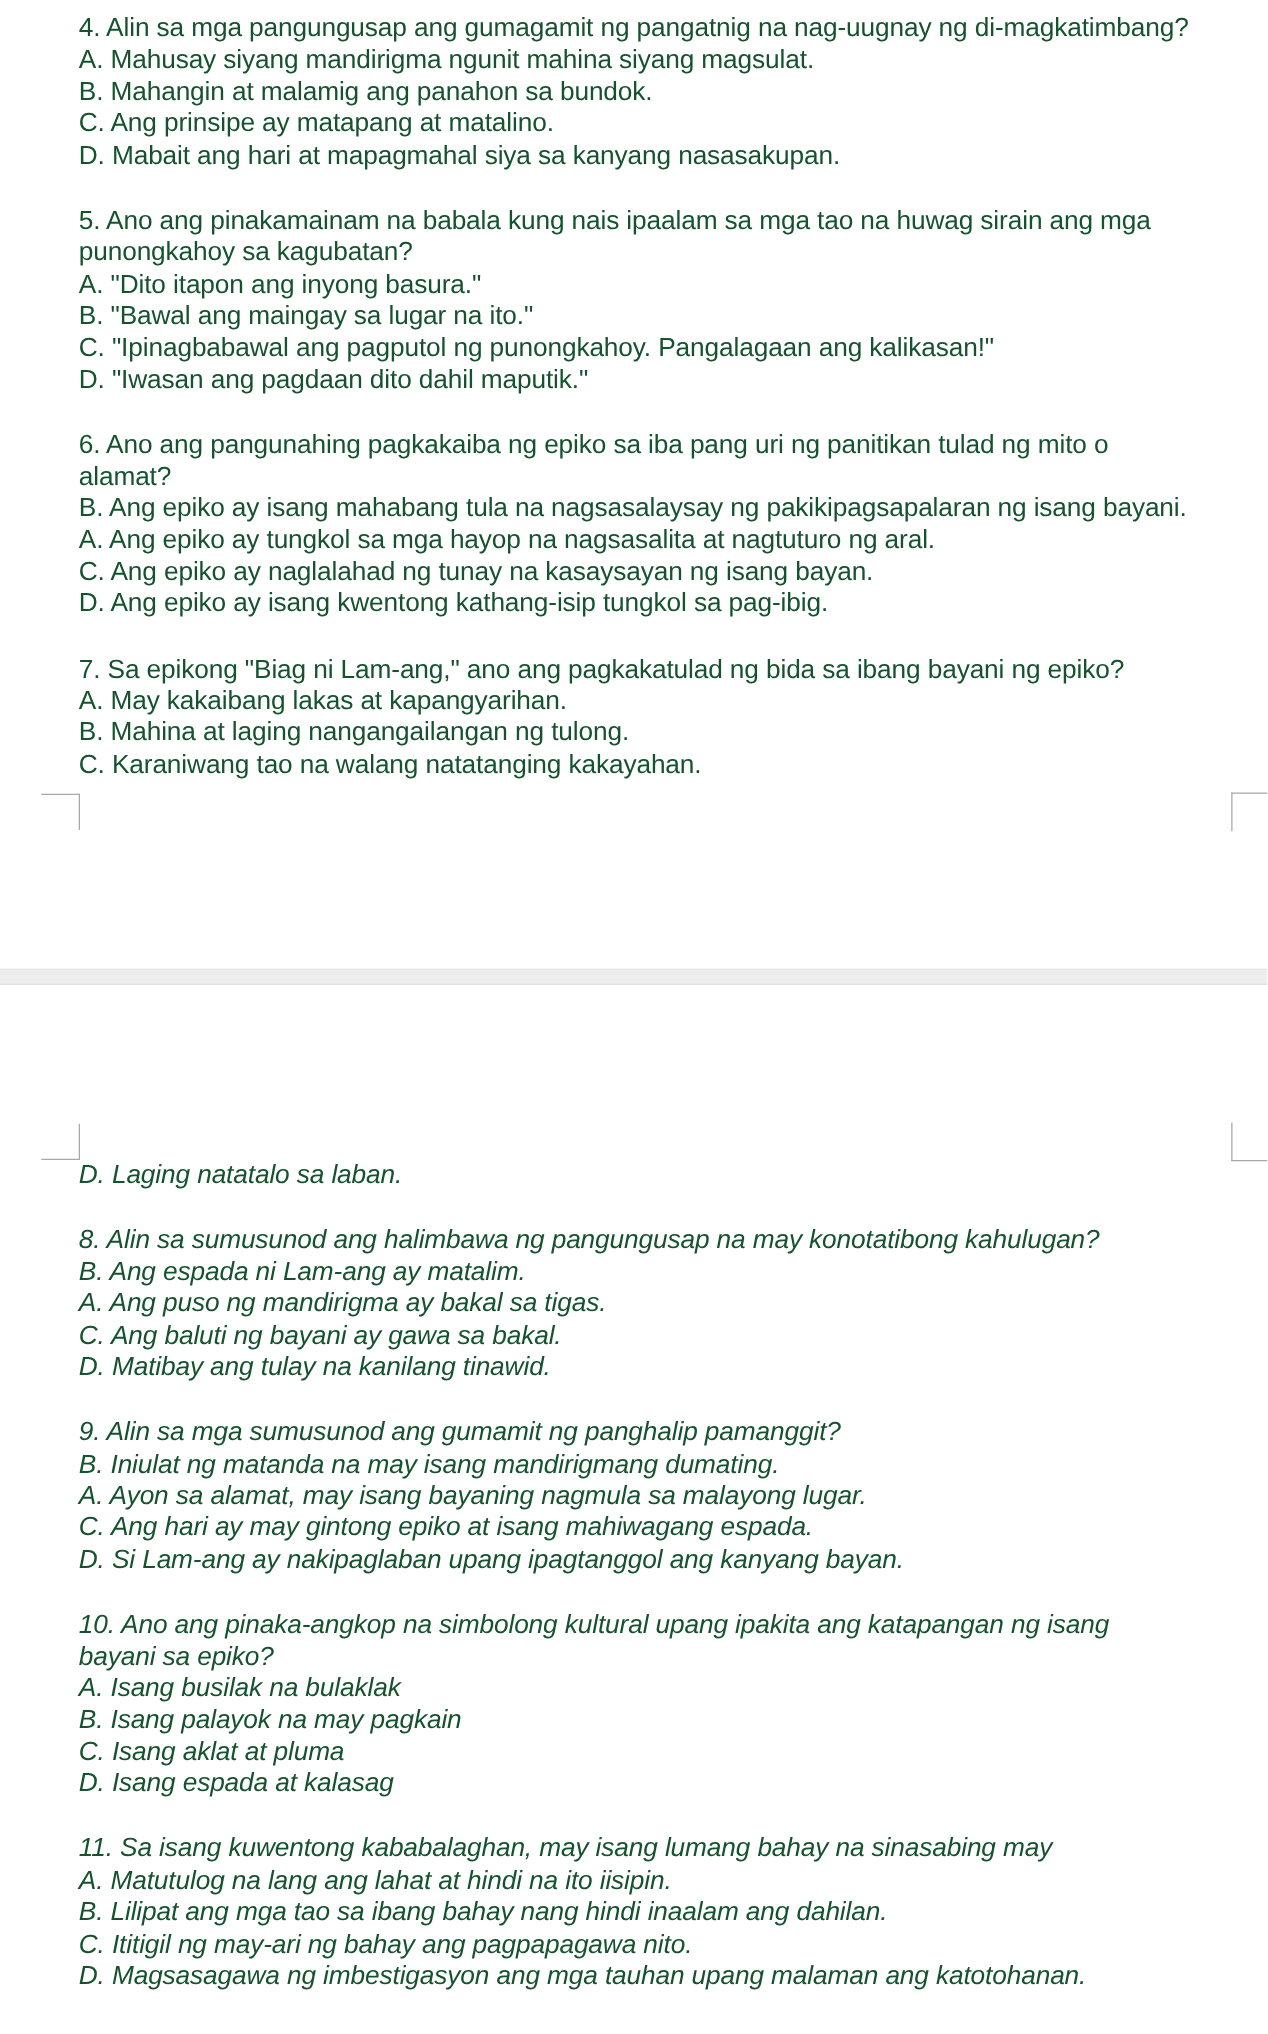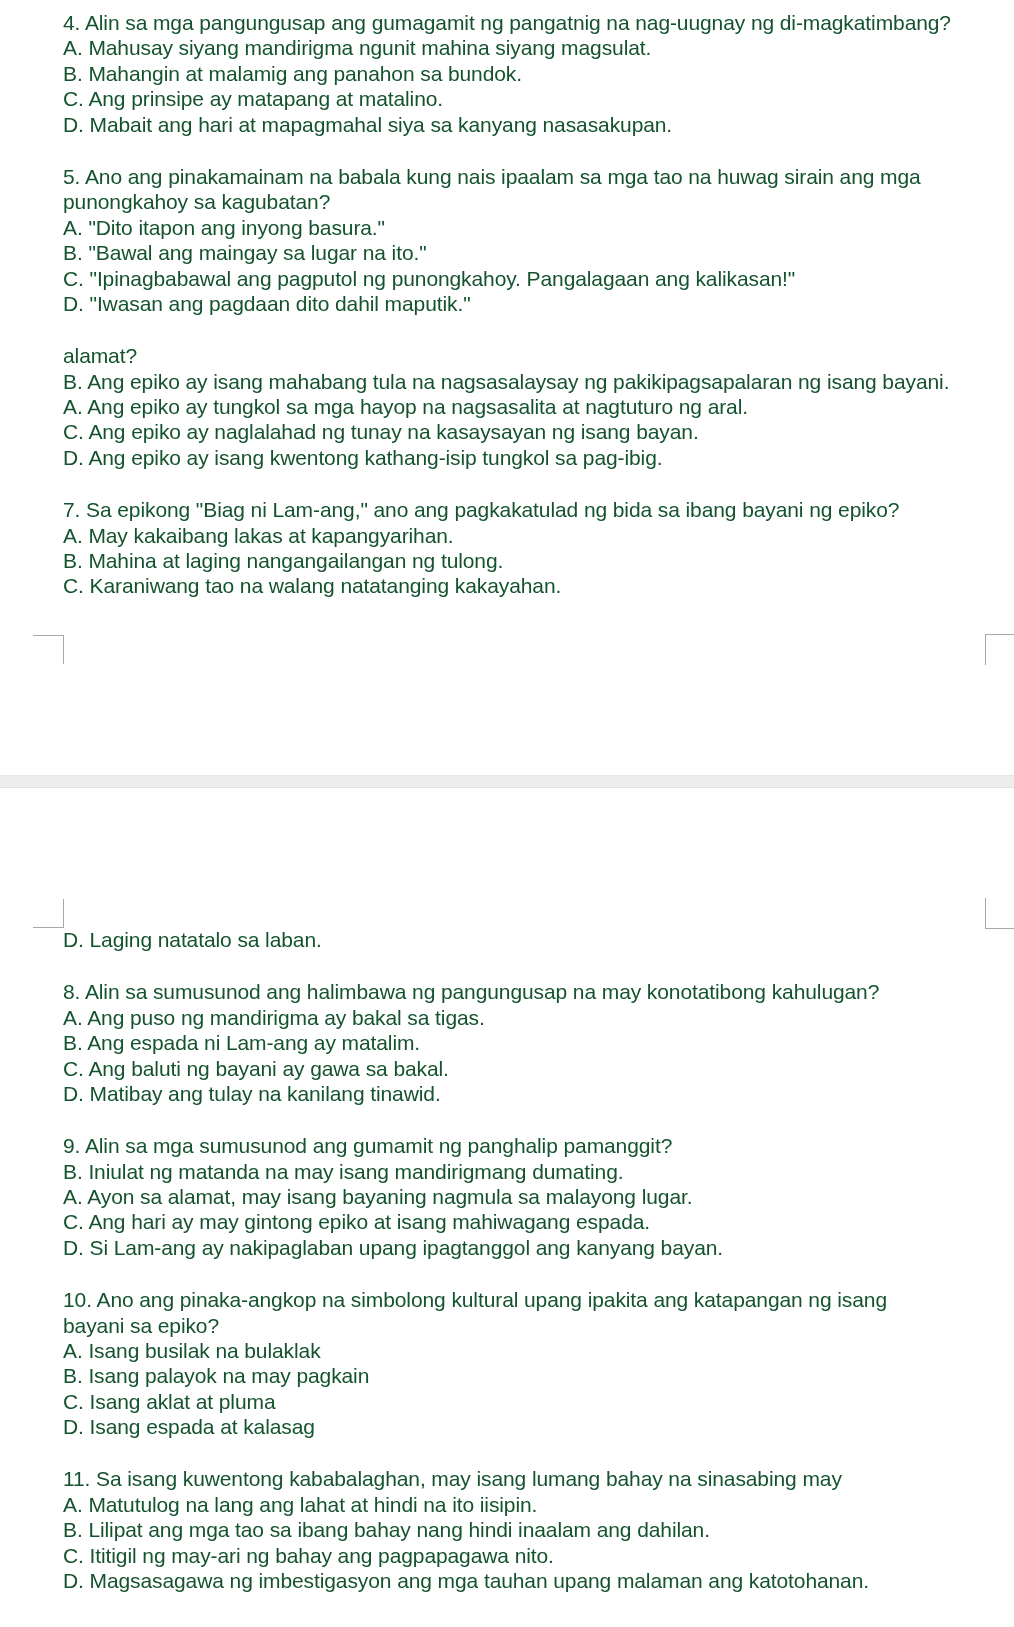--- a/index.html
+++ b/index.html
@@ -13,21 +13,21 @@
     width: 1014px; height: 1627px;
     overflow: hidden;
     background: #ffffff;
   }
   .text-area {
     position: absolute;
     left: 63px;
     width: 930px;
   }
   .text-area.page1 { top: 10px; }
-  .text-area.page2 { top: 927px; }
+  .text-area.page2 { top: 927px; font-style: italic; }
   .qblock { margin: 0 0 26.9px 0; }
   .qblock:last-child { margin-bottom: 0; }
   .qline {
     font-size: 21px;
     line-height: 25.4px;
     color: #14532d;
     letter-spacing: -0.1px;
     white-space: nowrap;
   }
   .page-gap {
@@ -72,20 +72,21 @@
       </div>
       <div class="qblock">
         <div class="qline">5. Ano ang pinakamainam na babala kung nais ipaalam sa mga tao na huwag sirain ang mga</div>
         <div class="qline">punongkahoy sa kagubatan?</div>
         <div class="qline">A. "Dito itapon ang inyong basura."</div>
         <div class="qline">B. "Bawal ang maingay sa lugar na ito."</div>
         <div class="qline">C. "Ipinagbabawal ang pagputol ng punongkahoy. Pangalagaan ang kalikasan!"</div>
         <div class="qline">D. "Iwasan ang pagdaan dito dahil maputik."</div>
       </div>
       <div class="qblock">
+        <div class="qline">6. Ano ang pangunahing pagkakaiba ng epiko sa iba pang uri ng panitikan tulad ng mito o</div>
         <div class="qline">alamat?</div>
         <div class="qline">B. Ang epiko ay isang mahabang tula na nagsasalaysay ng pakikipagsapalaran ng isang bayani.</div>
         <div class="qline">A. Ang epiko ay tungkol sa mga hayop na nagsasalita at nagtuturo ng aral.</div>
         <div class="qline">C. Ang epiko ay naglalahad ng tunay na kasaysayan ng isang bayan.</div>
         <div class="qline">D. Ang epiko ay isang kwentong kathang-isip tungkol sa pag-ibig.</div>
       </div>
       <div class="qblock">
         <div class="qline">7. Sa epikong "Biag ni Lam-ang," ano ang pagkakatulad ng bida sa ibang bayani ng epiko?</div>
         <div class="qline">A. May kakaibang lakas at kapangyarihan.</div>
         <div class="qline">B. Mahina at laging nangangailangan ng tulong.</div>
@@ -100,22 +101,22 @@
 
   <div class="mark p2-left"></div>
   <div class="mark p2-right"></div>
 
   <section class="text-area page2">
       <div class="qblock">
         <div class="qline">D. Laging natatalo sa laban.</div>
       </div>
       <div class="qblock">
         <div class="qline">8. Alin sa sumusunod ang halimbawa ng pangungusap na may konotatibong kahulugan?</div>
+        <div class="qline">B. Ang espada ni Lam-ang ay matalim.</div>
         <div class="qline">A. Ang puso ng mandirigma ay bakal sa tigas.</div>
-        <div class="qline">B. Ang espada ni Lam-ang ay matalim.</div>
         <div class="qline">C. Ang baluti ng bayani ay gawa sa bakal.</div>
         <div class="qline">D. Matibay ang tulay na kanilang tinawid.</div>
       </div>
       <div class="qblock">
         <div class="qline">9. Alin sa mga sumusunod ang gumamit ng panghalip pamanggit?</div>
         <div class="qline">B. Iniulat ng matanda na may isang mandirigmang dumating.</div>
         <div class="qline">A. Ayon sa alamat, may isang bayaning nagmula sa malayong lugar.</div>
         <div class="qline">C. Ang hari ay may gintong epiko at isang mahiwagang espada.</div>
         <div class="qline">D. Si Lam-ang ay nakipaglaban upang ipagtanggol ang kanyang bayan.</div>
       </div>

